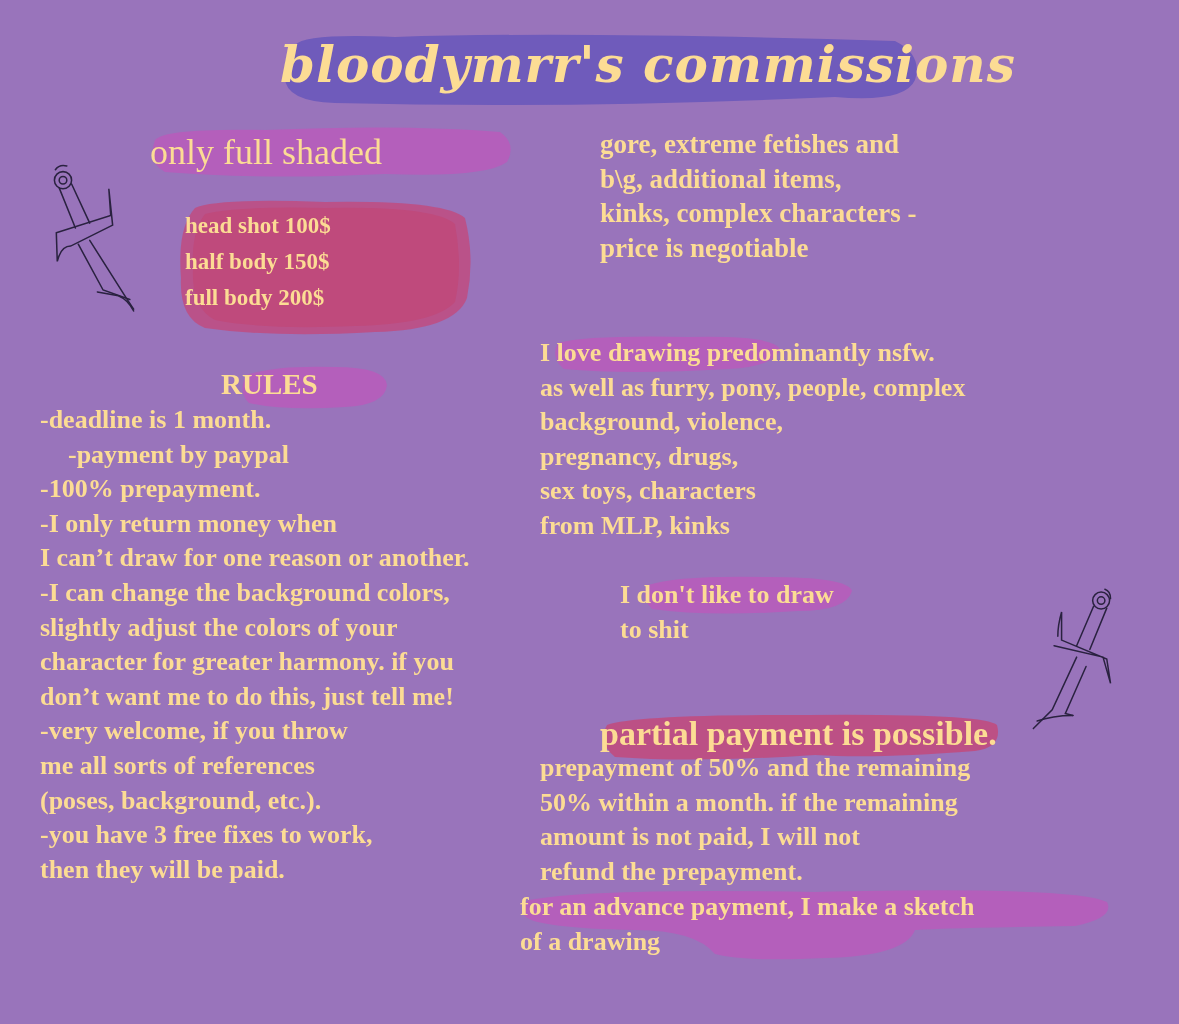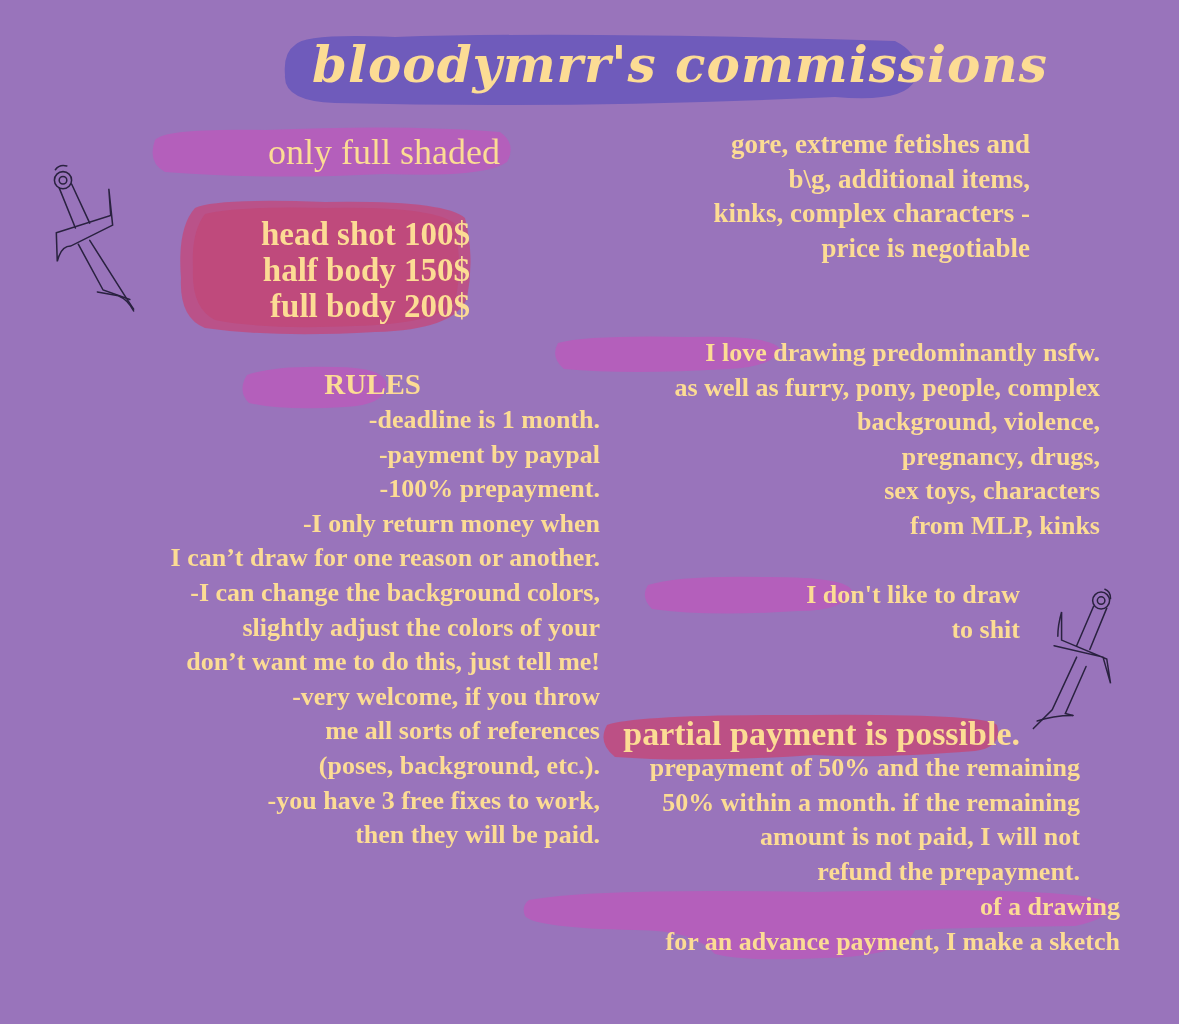--- a/index.html
+++ b/index.html
@@ -6,49 +6,49 @@
     body {
       width: 1179px; height: 1024px; overflow: hidden;
       background: #9974bb;
       position: relative;
       font-family: "Liberation Serif", "DejaVu Serif", serif;
       color: #fcdc94;
     }
     .abs { position: absolute; }
     .blob { position: absolute; z-index: 0; }
     .txt {
-      position: absolute; z-index: 2; text-align: right;
+      position: absolute; z-index: 2; text-align: left;
       font-weight: bold; white-space: nowrap;
     }
     .line { display: block; }
     .title {
       left: 280px; top: 30px; width: 640px; text-align: center;
       font-family: "DejaVu Serif", serif; font-weight: bold;
       font-size: 50px; letter-spacing: 1px; line-height: 70px;
-      color: #fcdc94; font-style: italic; margin-left: 32px;
+      color: #fcdc94; font-style: italic;
     }
   </style>
 </head>
 <body>
 
 <svg class="blob" style="left:275px;top:25px" width="650" height="85" viewBox="0 0 650 85">
   <path d="M20 20 Q30 8 120 12 Q300 6 620 16 Q648 30 640 55 Q630 78 560 72 Q300 84 60 78 Q8 76 10 50 Q8 28 20 20Z" fill="#6f5bbb"></path>
 </svg>
 <div class="txt title">bloodymrr's commissions</div>
 
 <svg class="blob" style="left:145px;top:122px" width="370" height="60" viewBox="0 0 370 60">
   <path d="M10 18 Q20 6 120 8 Q260 2 355 10 Q372 22 362 40 Q340 56 240 52 Q120 58 20 50 Q2 40 10 18Z" fill="#b45fbb"></path>
 </svg>
 <div class="txt" style="left:150px;top:130px;width:350px;font-size:36px;line-height:44px;font-weight:normal;">only full shaded</div>
 
 <svg class="blob" style="left:175px;top:198px" width="300" height="140" viewBox="0 0 300 140">
   <path d="M20 10 Q40 0 150 4 Q270 2 290 20 Q300 60 292 100 Q280 132 200 134 Q100 140 30 130 Q4 120 6 80 Q2 30 20 10Z" fill="#c04c80" opacity="0.85"></path>
   <path d="M30 16 Q60 8 150 10 Q260 8 280 26 Q288 70 280 104 Q260 126 180 128 Q90 132 40 122 Q16 110 18 70 Q16 34 30 16Z" fill="#bf4a7c"></path>
 </svg>
-<div class="txt" style="left:185px;top:216px;width:285px;font-size:33px;line-height:36px;">
+<div class="txt" style="left:185px;top:208px;width:285px;font-size:23px;line-height:36px;">
   <span class="line">head shot 100$</span>
   <span class="line">half body 150$</span>
   <span class="line">full body 200$</span>
 </div>
 
 <div class="txt" style="left:600px;top:127px;width:430px;font-size:27px;line-height:34.5px;">
   <span class="line">gore, extreme fetishes and</span>
   <span class="line">b\g, additional items,</span>
   <span class="line">kinks, complex characters -</span>
   <span class="line">price is negotiable</span>
@@ -59,20 +59,21 @@
 </svg>
 <div class="txt" style="left:221px;top:366px;width:200px;font-size:29px;line-height:36px;">RULES</div>
 <div class="txt" style="left:40px;top:403px;width:560px;font-size:26px;line-height:34.6px;">
   <span class="line">-deadline is 1 month.</span>
   <span class="line" style="padding-left:28px">-payment by paypal</span>
   <span class="line">-100% prepayment.</span>
   <span class="line">-I only return money when</span>
   <span class="line">I can’t draw for one reason or another.</span>
   <span class="line">-I can change the background colors,</span>
   <span class="line">slightly adjust the colors of your</span>
+  <span class="line">character for greater harmony. if you</span>
   <span class="line">don’t want me to do this, just tell me!</span>
   <span class="line">-very welcome, if you throw</span>
   <span class="line">me all sorts of references</span>
   <span class="line">(poses, background, etc.).</span>
   <span class="line">-you have 3 free fixes to work,</span>
   <span class="line">then they will be paid.</span>
 </div>
 
 <svg class="blob" style="left:548px;top:333px" width="240" height="42" viewBox="0 0 240 42">
   <path d="M10 10 Q40 2 140 4 Q225 2 232 16 Q226 34 180 36 Q80 42 16 36 Q2 24 10 10Z" fill="#b45fbb"></path>
@@ -102,22 +103,22 @@
   <span class="line">prepayment of 50% and the remaining</span>
   <span class="line">50% within a month. if the remaining</span>
   <span class="line">amount is not paid, I will not</span>
   <span class="line">refund the prepayment.</span>
 </div>
 
 <svg class="blob" style="left:515px;top:884px" width="600" height="80" viewBox="0 0 600 80">
   <path d="M14 16 Q80 4 300 8 Q560 2 592 18 Q600 34 560 42 Q420 44 400 46 Q390 72 310 74 Q230 78 200 70 Q180 46 120 46 Q20 44 10 32 Q6 22 14 16Z" fill="#b45fbb"></path>
 </svg>
 <div class="txt" style="left:520px;top:890px;width:600px;font-size:26px;line-height:34.5px;">
+  <span class="line">for an advance payment, I make a sketch</span>
   <span class="line">of a drawing</span>
-  <span class="line">for an advance payment, I make a sketch</span>
 </div>
 
 <svg class="abs" style="left:42px;top:155px" width="105" height="165" viewBox="0 0 110 170" fill="none" stroke="#2a2240" stroke-width="1.6" stroke-linecap="round">
   <circle cx="22" cy="25" r="9"></circle>
   <circle cx="22" cy="25" r="4"></circle>
   <path d="M14 14 Q18 8 26 10"></path>
   <path d="M18 33 L35 75"></path>
   <path d="M31 29 L50 70"></path>
   <path d="M15 80 L72 62 L70 34 L74 72 L30 94 Q20 94 16 110 Z"></path>
   <path d="M38 92 L64 140 L92 150"></path>

